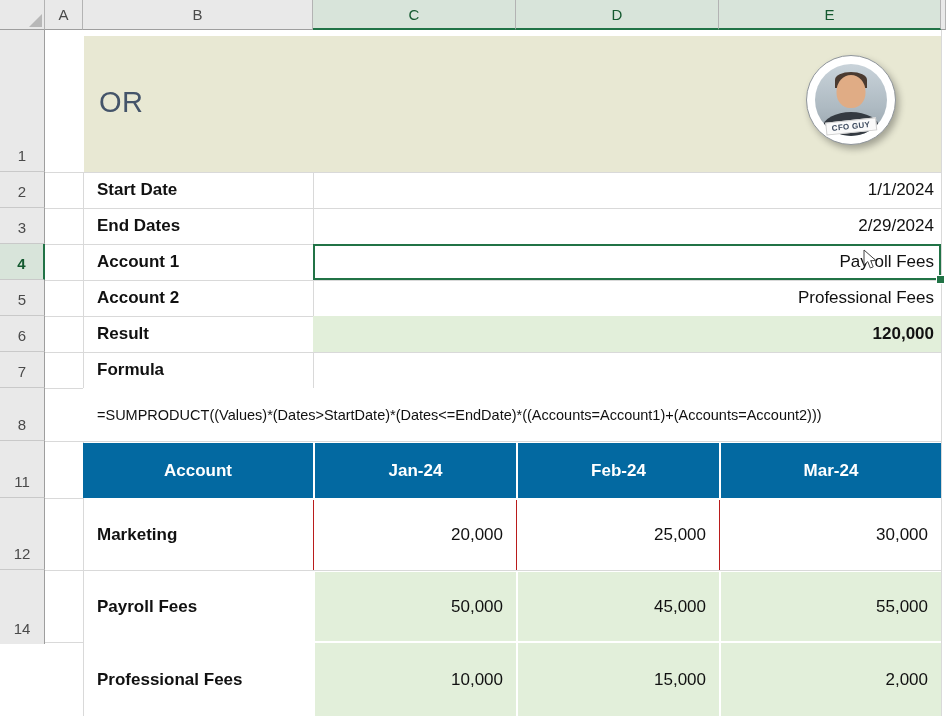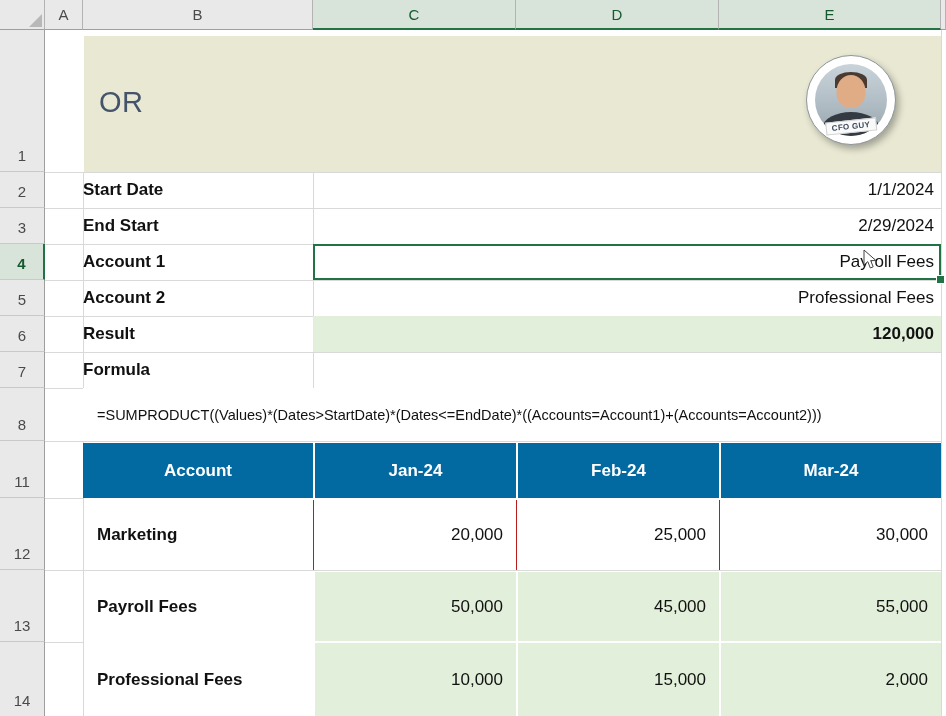--- a/index.html
+++ b/index.html
@@ -47,21 +47,21 @@
     border-radius:50% 50% 0 0;background:#4a3a30;}
   .face{position:absolute;left:50%;top:11px;transform:translateX(-50%);width:29px;height:33px;
     border-radius:50% 50% 46% 46%;background:#e0ac85;}
   .torso{position:absolute;left:50%;bottom:-6px;transform:translateX(-50%);width:56px;height:30px;
     border-radius:50% 50% 0 0;background:#343a41;}
   .caption{position:absolute;left:50%;bottom:11px;transform:translateX(-50%) rotate(-6deg);
     background:#fafafa;border:1px solid #d0d0d0;padding:1px 5px;font-size:8px;font-weight:bold;
     color:#3c4a5e;white-space:nowrap;letter-spacing:.3px;z-index:2;}
   
   .lbl{position:absolute;left:83px;width:230px;height:36px;box-sizing:border-box;
-    display:flex;align-items:center;font-weight:bold;font-size:17px;}
+    display:flex;align-items:center;padding-left:14px;font-weight:bold;font-size:17px;}
   .val{position:absolute;left:313px;width:628px;height:36px;box-sizing:border-box;
     display:flex;align-items:center;justify-content:flex-end;padding-right:7px;font-size:17px;}
   .t2{top:172px}.t3{top:208px}.t4{top:244px}.t5{top:280px}.t6{top:316px}.t7{top:352px}
   .val-result{background:#e2efda;font-weight:bold;}
   .formula{position:absolute;left:83px;top:388px;width:858px;height:53px;box-sizing:border-box;
     background:#fff;display:flex;align-items:center;padding-left:14px;font-size:14.5px;white-space:nowrap;}
   
   .selbox{position:absolute;left:313px;top:244px;width:628px;height:36px;box-sizing:border-box;
     border:2px solid #217346;z-index:4;}
   .fillhandle{position:absolute;left:936px;top:275px;width:9px;height:9px;box-sizing:border-box;
@@ -103,21 +103,20 @@
     <div class="rh rh-h1">1</div>
     <div class="rh rh-h36">2</div>
     <div class="rh rh-h36">3</div>
     <div class="rh rh-h36 sel">4</div>
     <div class="rh rh-h36">5</div>
     <div class="rh rh-h36">6</div>
     <div class="rh rh-h36">7</div>
     <div class="rh rh-h8">8</div>
     <div class="rh rh-h11">11</div>
     <div class="rh rh-h12">12</div>
-    <div class="rh rh-h13">13</div>
     <div class="rh rh-h14">14</div>
   </div>
 
   <div>
     <div class="gl glh" style="top:172px"></div>
     <div class="gl glh" style="top:208px"></div>
     <div class="gl glh" style="top:244px"></div>
     <div class="gl glh" style="top:280px"></div>
     <div class="gl glh" style="top:316px"></div>
     <div class="gl glh" style="top:352px"></div>
@@ -139,21 +138,21 @@
       <div class="hair"></div>
       <div class="face"></div>
       <div class="torso"></div>
     </div>
     <div class="caption">CFO GUY</div>
   </div>
 
   <div class="lbl t2">Start Date</div>
   <div class="val t2">1/1/2024</div>
 
-  <div class="lbl t3">End Start</div>
+  <div class="lbl t3">End Dates</div>
   <div class="val t3">2/29/2024</div>
 
   <div class="lbl t4">Account 1</div>
   <div class="val t4">Payroll Fees</div>
 
   <div class="lbl t5">Account 2</div>
   <div class="val t5">Professional Fees</div>
 
   <div class="lbl t6">Result</div>
   <div class="val t6 val-result">120,000</div>

